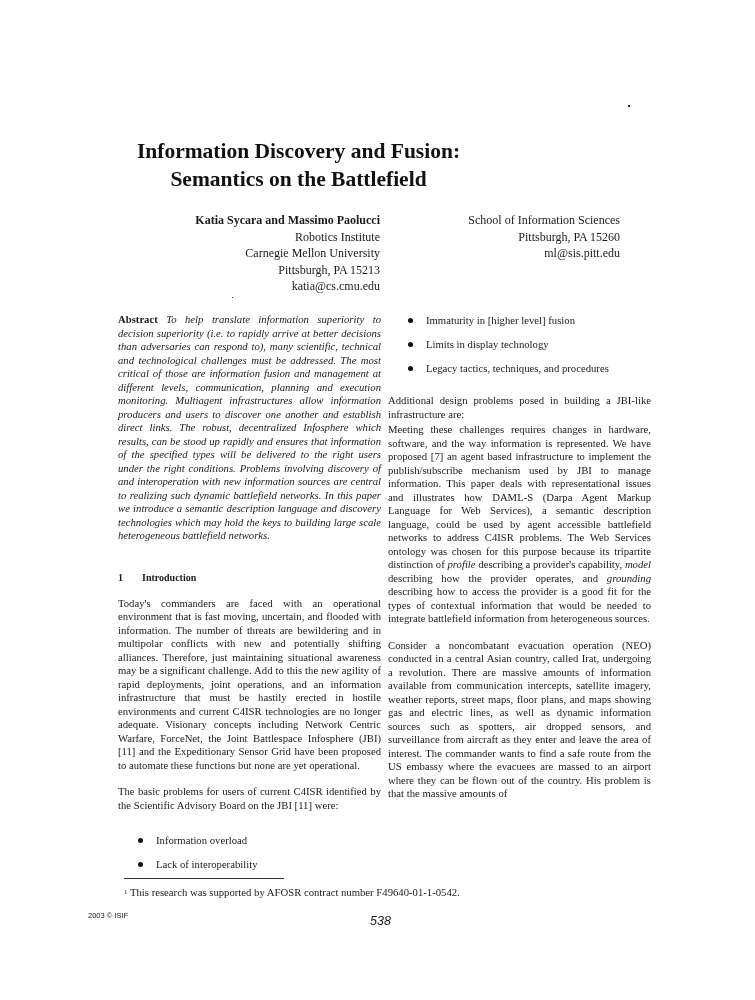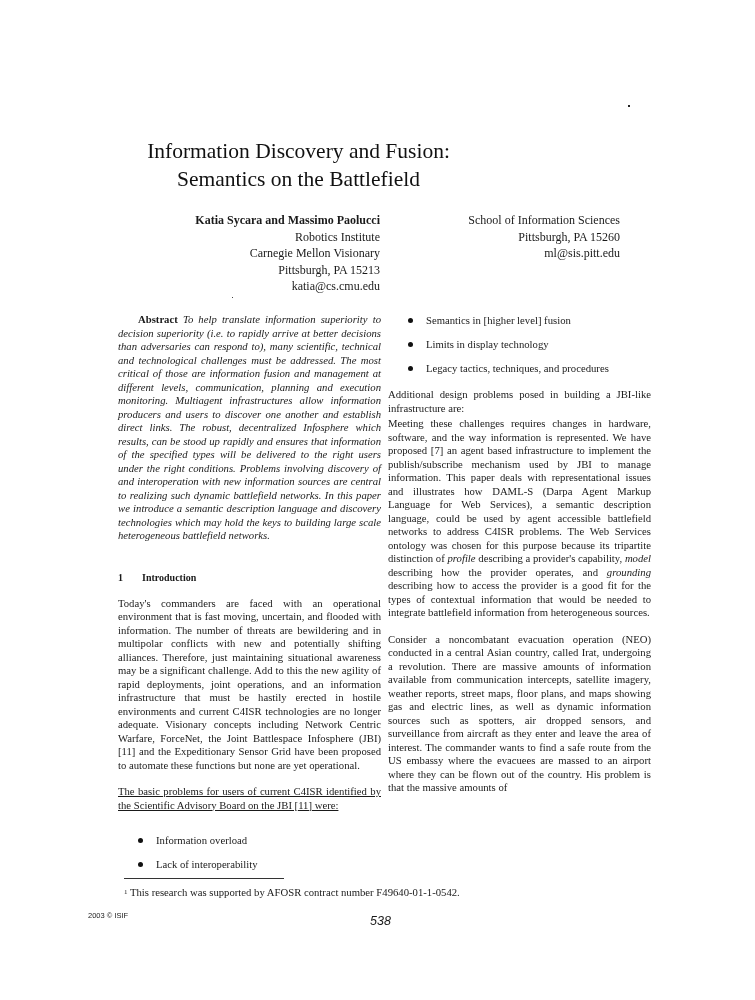--- a/index.html
+++ b/index.html
@@ -3,33 +3,33 @@
 <meta charset="utf-8">
 <style>
   html, body { margin: 0; padding: 0; background: #ffffff; }
   body {
     width: 755px; height: 1000px; position: relative; overflow: hidden;
     font-family: "Liberation Serif", "DejaVu Serif", serif; color: #1a1a1a;
   }
   .abs { position: absolute; }
   .title {
     left: 0; width: 597px; top: 137px; text-align: center;
-    font-weight: normal; font-size: 21.5px; line-height: 28px; color: #111;
+    font-weight: bold; font-size: 21.5px; line-height: 28px; color: #111;
   }
   .title div { margin-left: 0; }
   .author-block { text-align: right; font-size: 12px; line-height: 16.5px; }
   .author-block .name { font-weight: bold; }
   #auth-left { left: 130px; width: 250px; top: 212px; }
   #auth-right { left: 420px; width: 200px; top: 212px; }
   .col { font-size: 10.7px; line-height: 13.5px; text-align: justify; }
   .col p { margin: 0; }
   #col-left { left: 118px; width: 263px; }
   #col-right { left: 388px; width: 263px; }
   .abstract { font-style: italic; }
-  .abstract b { font-style: normal; font-weight: bold; margin-left: 20px; }
+  .abstract b { font-style: normal; font-weight: bold; }
   .section-h { font-weight: bold; font-size: 10px; line-height: 18px; }
   .section-h .num { display: inline-block; width: 24px; }
   .bullet-list { margin: 0; padding: 0; list-style: none; }
   .bullet-list li { position: relative; padding-left: 38px; height: 24px; line-height: 13.5px; }
   .bullet-list li .dot {
     position: absolute; left: 20px; top: 4px; width: 5px; height: 5px;
     background: #111; border-radius: 50%;
   }
   .footnote-rule { left: 124px; top: 878px; width: 160px; height: 0; border-top: 1px solid #333; }
   .footnote { left: 124px; top: 884px; font-size: 10.7px; line-height: 16px; }
@@ -46,21 +46,21 @@
 <div class="abs speck2"></div>
 
 <div class="abs title">
   <div>Information Discovery and Fusion:</div>
   <div>Semantics on the Battlefield</div>
 </div>
 
 <div class="abs author-block" id="auth-left">
   <div class="name">Katia Sycara and Massimo Paolucci</div>
   <div>Robotics Institute</div>
-  <div>Carnegie Mellon Visionary</div>
+  <div>Carnegie Mellon University</div>
   <div>Pittsburgh, PA 15213</div>
   <div>katia@cs.cmu.edu</div>
 </div>
 
 <div class="abs author-block" id="auth-right">
   <div>School of Information Sciences</div>
   <div>Pittsburgh, PA 15260</div>
   <div>ml@sis.pitt.edu</div>
 </div>
 
@@ -68,36 +68,36 @@
   <p class="abstract">
     <b>Abstract</b>
     <span>To help translate information superiority to decision superiority (i.e. to rapidly arrive at better decisions than adversaries can respond to), many scientific, technical and technological challenges must be addressed. The most critical of those are information fusion and management at different levels, communication, planning and execution monitoring. Multiagent infrastructures allow information producers and users to discover one another and establish direct links. The robust, decentralized Infosphere which results, can be stood up rapidly and ensures that information of the specified types will be delivered to the right users under the right conditions. Problems involving discovery of and interoperation with new information sources are central to realizing such dynamic battlefield networks. In this paper we introduce a semantic description language and discovery technologies which may hold the keys to building large scale heterogeneous battlefield networks.</span>
   </p>
 
   <div class="section-h" style="margin-top:26px;">
     <span class="num">1</span><span>Introduction</span>
   </div>
 
   <p style="margin-top:10px;">Today's commanders are faced with an operational environment that is fast moving, uncertain, and flooded with information. The number of threats are bewildering and in multipolar conflicts with new and potentially shifting alliances. Therefore, just maintaining situational awareness may be a significant challenge. Add to this the new agility of rapid deployments, joint operations, and an information infrastructure that must be hastily erected in hostile environments and current C4ISR technologies are no longer adequate. Visionary concepts including Network Centric Warfare, ForceNet, the Joint Battlespace Infosphere (JBI) [11] and the Expeditionary Sensor Grid have been proposed to automate these functions but none are yet operational.</p>
-  <p style="margin-top:13px;text-decoration:underline;">The basic problems for users of current C4ISR identified by the Scientific Advisory Board on the JBI [11] were:</p>
+  <p style="margin-top:13px;">The basic problems for users of current C4ISR identified by the Scientific Advisory Board on the JBI [11] were:</p>
 
   <ul class="bullet-list" style="margin-top:22px;">
     <li><span class="dot"></span><span>Information overload</span></li>
     <li><span class="dot"></span><span>Lack of interoperability</span></li>
   </ul>
 </div>
 
 <div class="abs col" id="col-right" style="top:314px;">
   <ul class="bullet-list">
-    <li><span class="dot"></span><span>Semantics in [higher level] fusion</span></li>
+    <li><span class="dot"></span><span>Immaturity in [higher level] fusion</span></li>
     <li><span class="dot"></span><span>Limits in display technology</span></li>
     <li><span class="dot"></span><span>Legacy tactics, techniques, and procedures</span></li>
   </ul>
 
-  <p style="margin-top:2px;">Additional design problems posed in building a JBI-like infrastructure are:</p>
+  <p style="margin-top:8px;">Additional design problems posed in building a JBI-like infrastructure are:</p>
 
 
   <p style="margin-top:2px;"><span>Meeting these challenges requires changes in hardware, software, and the way information is represented. We have proposed [7] an agent based infrastructure to implement the publish/subscribe mechanism used by JBI to manage information. This paper deals with representational issues and illustrates how DAML-S (Darpa Agent Markup Language for Web Services), a semantic description language, could be used by agent accessible battlefield networks to address C4ISR problems. The Web Services ontology was chosen for this purpose because its tripartite distinction of </span><i>profile</i><span> describing a provider's capability, </span><i>model</i><span> describing how the provider operates, and </span><i>grounding</i><span> describing how to access the provider is a good fit for the types of contextual information that would be needed to integrate battlefield information from heterogeneous sources.</span></p>
 
   <p style="margin-top:13px;">Consider a noncombatant evacuation operation (NEO) conducted in a central Asian country, called Irat, undergoing a revolution. There are massive amounts of information available from communication intercepts, satellite imagery, weather reports, street maps, floor plans, and maps showing gas and electric lines, as well as dynamic information sources such as spotters, air dropped sensors, and surveillance from aircraft as they enter and leave the area of interest. The commander wants to find a safe route from the US embassy where the evacuees are massed to an airport where they can be flown out of the country. His problem is that the massive amounts of</p>
 </div>
 
 <div class="abs footnote-rule"></div>
 <div class="abs footnote">
   <sup>1</sup>

